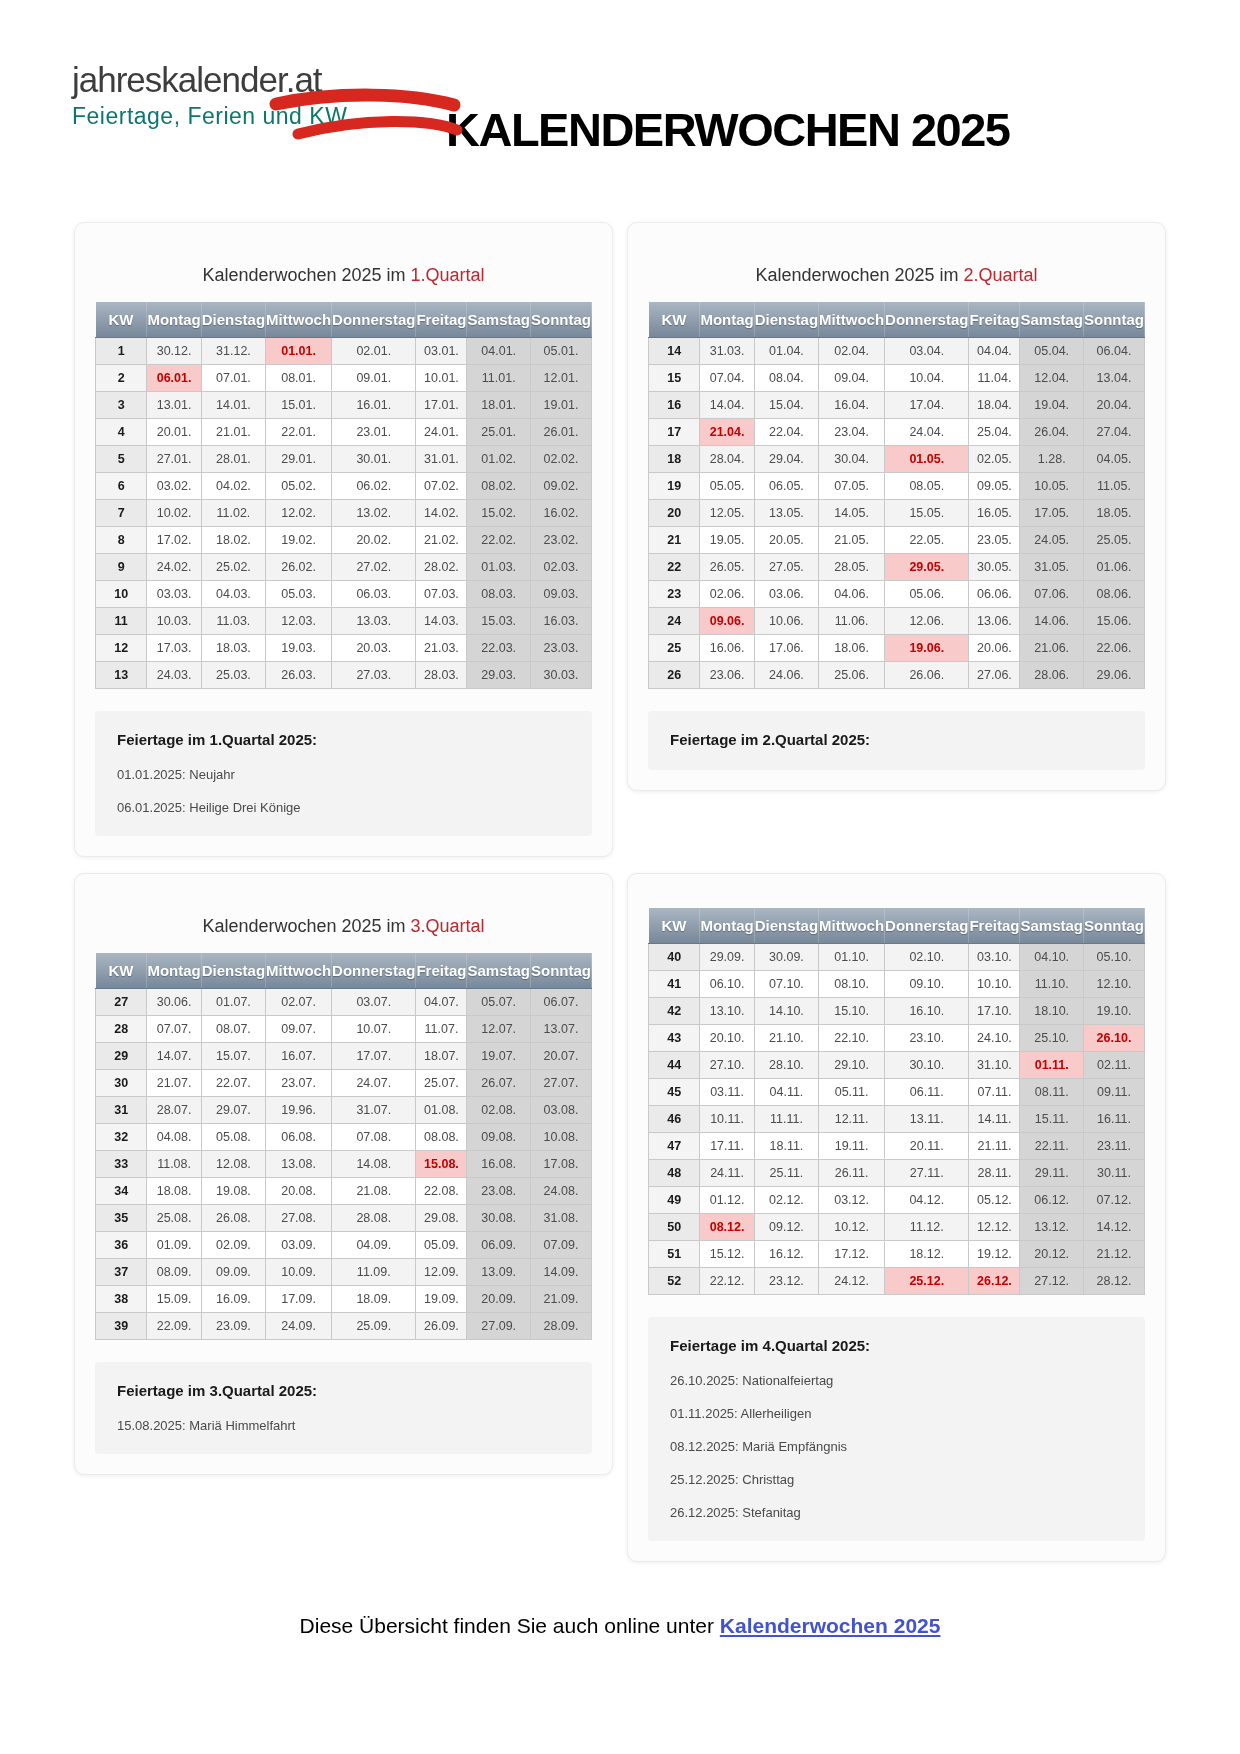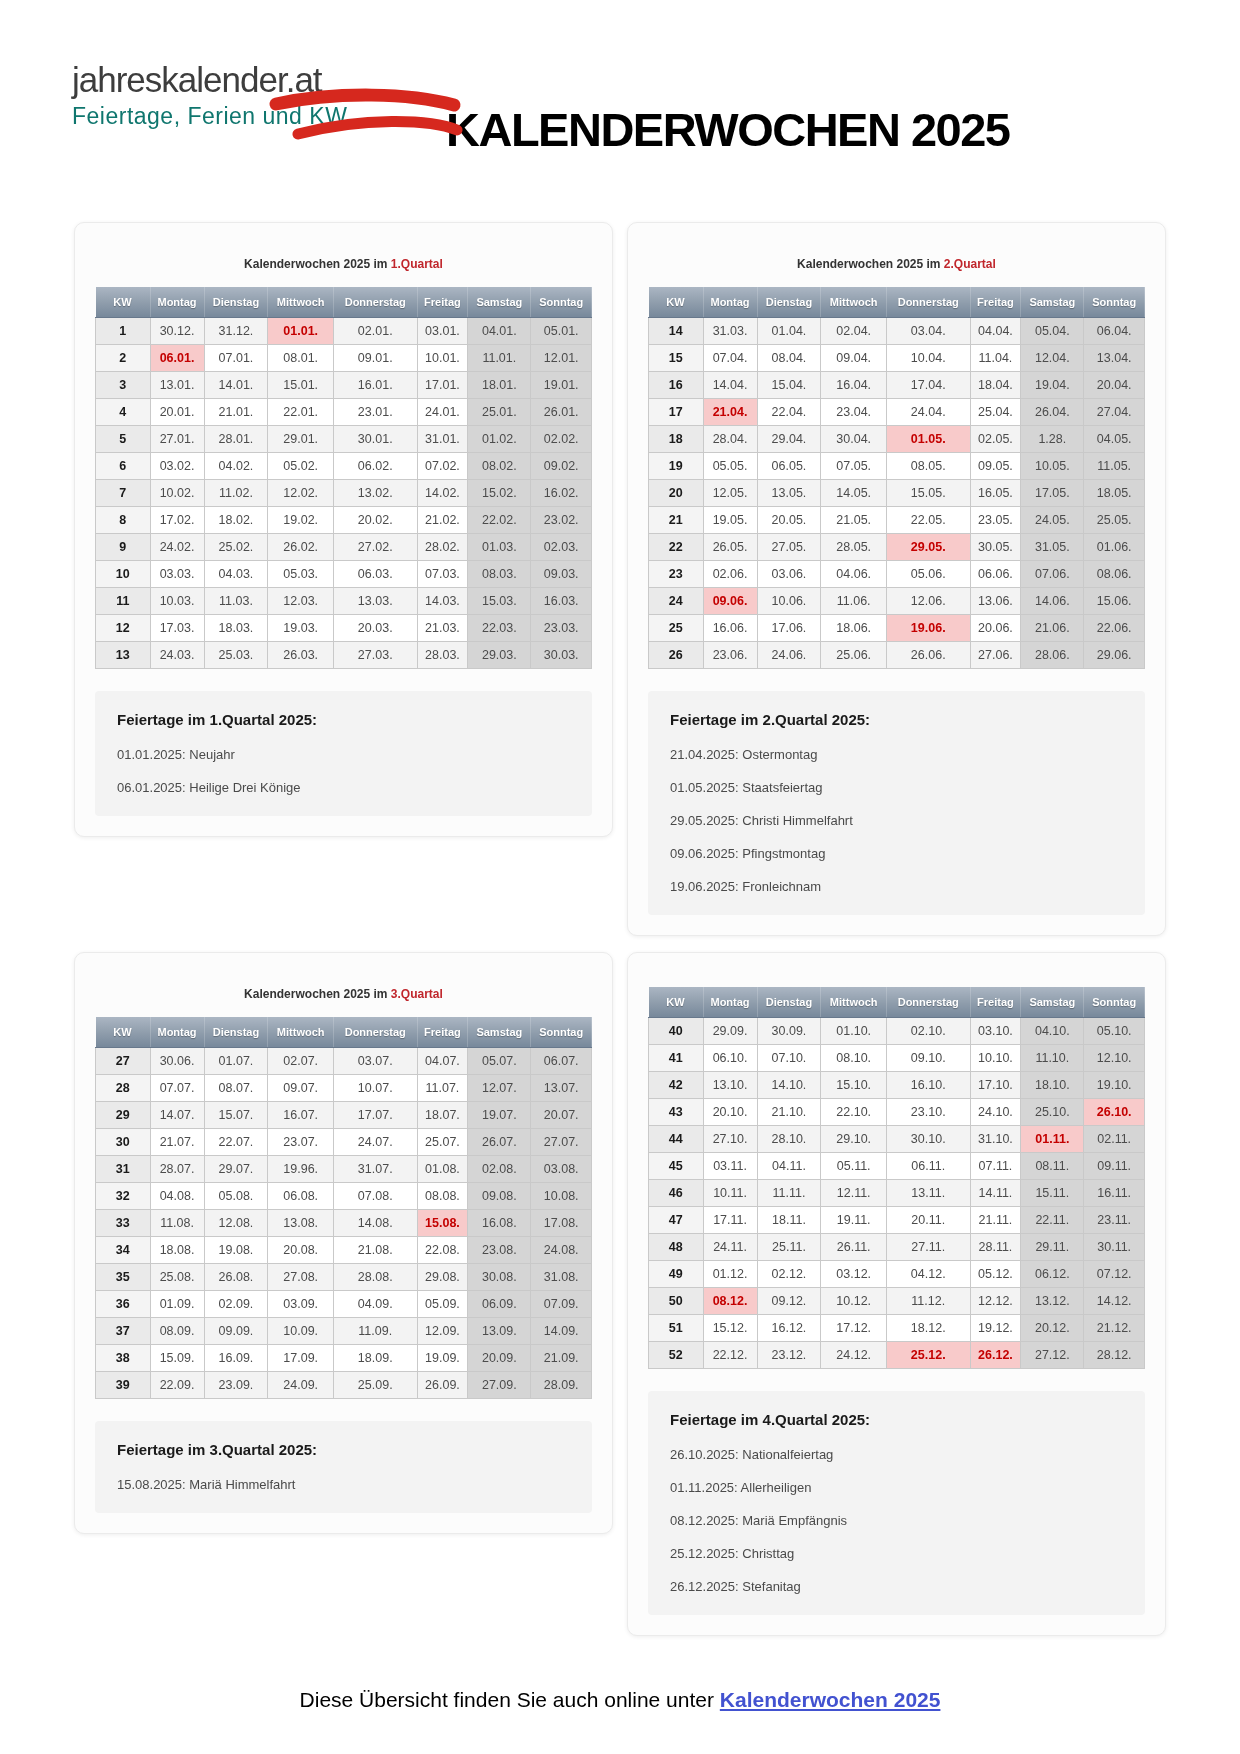--- a/index.html
+++ b/index.html
@@ -32,29 +32,29 @@
     margin: 222px 74px 0; display: grid;
     grid-template-columns: 1fr 1fr; column-gap: 14px; row-gap: 16px;
     align-items: start;
   }
   .card {
     background: #fcfcfc; border: 1px solid #ebebeb; border-radius: 10px;
     box-shadow: 0 1px 4px rgba(0,0,0,.07);
     padding: 18px 20px 20px;
   }
   .card-title {
-    text-align: center; font-size: 12px; font-weight: bold; color: #333;
-    margin-top: 16px;
+    text-align: center; font-size: 18px; font-weight: normal; color: #333;
+    margin-top: 24px;
   }
   .card-title .t-accent { color: var(--accent-red); }
 
   table { width: 100%; border-collapse: collapse; margin-top: 16px; }
   th {
     background: linear-gradient(var(--header-grad-top), #8e9cab 55%, var(--header-grad-bottom));
-    color: #fff; font-size: 11px; font-weight: bold; padding: 9px 0;
+    color: #fff; font-size: 15px; font-weight: bold; padding: 9px 0;
     border-right: 1px solid rgba(255,255,255,.18);
     border-bottom: 1px solid #67788c;
     text-shadow: 0 1px 1px rgba(0,0,0,.3);
   }
   th.kw { width: 11%; }
   td {
     border: 1px solid #c9c9c9; text-align: center;
     font-size: 12.5px; color: #4c4c4c; padding: 6px 0;
   }
   tbody tr:nth-child(odd) td { background: #f3f3f3; }
@@ -404,27 +404,20 @@
             <td class="">25.06.</td>
             <td class="">26.06.</td>
             <td class="">27.06.</td>
             <td class="we">28.06.</td>
             <td class="we">29.06.</td>
           </tr>
         </tbody>
     </table>
     <div class="feiertage">
       <h3 class="f-heading">Feiertage im 2.Quartal 2025:</h3>
-      <div class="f-lines">
-          <p>21.04.2025: Ostermontag</p>
-          <p>01.05.2025: Staatsfeiertag</p>
-          <p>29.05.2025: Christi Himmelfahrt</p>
-          <p>09.06.2025: Pfingstmontag</p>
-          <p>19.06.2025: Fronleichnam</p>
-        </div>
     </div>
   </section>
 
   <section class="card">
     <h2 class="card-title">
       <span class="t-prefix">Kalenderwochen 2025 im </span>
       <span class="t-accent">3.Quartal</span>
     </h2>
     <table>
       <thead>

